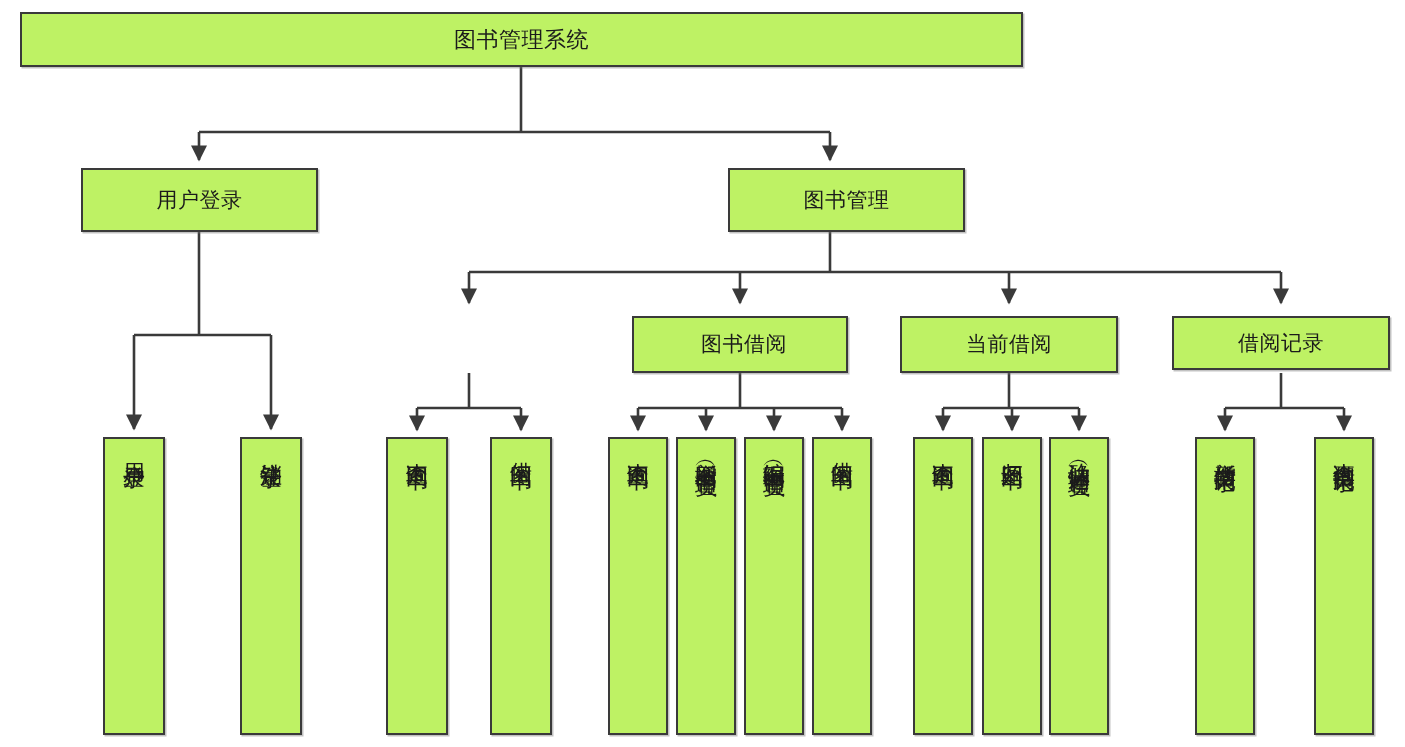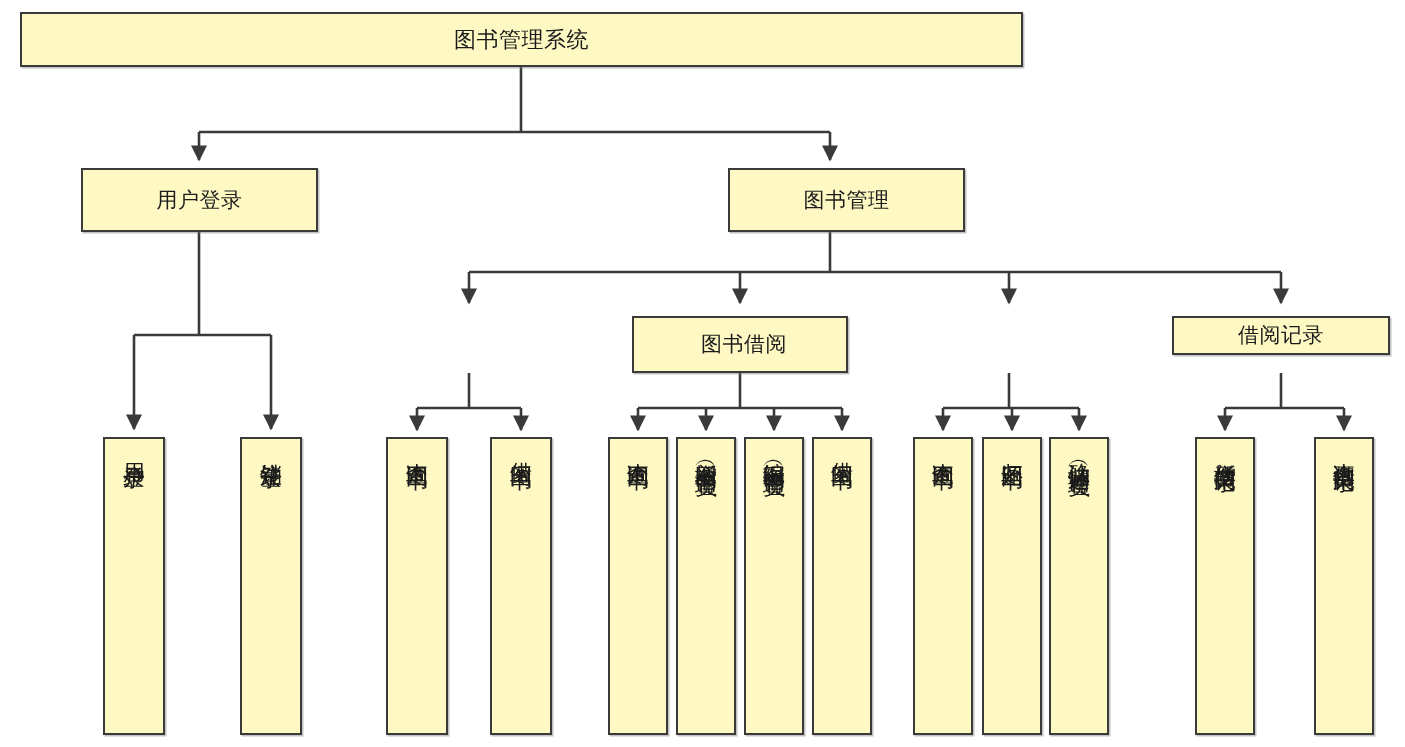--- a/index.html
+++ b/index.html
@@ -22,21 +22,21 @@
     left: 0;
     top: 0;
     width: 1405px;
     height: 747px;
     pointer-events: none;
   }
   .node {
     position: absolute;
     box-sizing: border-box;
     border: 2.2px solid #3a3a3a;
-    background: #fef9c3;
+    background: #bef264;
     display: flex;
     align-items: center;
     justify-content: center;
     box-shadow: 1.5px 1.5px 0 rgba(120,120,120,0.45);
   }
   .node-label {
     color: #1b1b1b;
     font-size: 21px;
     line-height: 1.18;
     letter-spacing: 0.5px;
@@ -130,21 +130,24 @@
   <div class="node" style="left:81px; top:168px; width:237px; height:64px;">
     <span class="node-label">用户登录</span>
   </div>
   <div class="node" style="left:711px; top:168px; width:237px; height:64px;margin-left:17px;">
     <span class="node-label">图书管理</span>
   </div>
 
   <div class="node" style="left:632px; top:316px; width:216px; height:57px;padding-left:8px;">
     <span class="node-label">图书借阅</span>
   </div>
-  <div class="node" style="left:1172px; top:316px; width:218px; height:39px;">
+  <div class="node" style="left:900px; top:316px; width:218px; height:57px;">
+    <span class="node-label">当前借阅</span>
+  </div>
+  <div class="node" style="left:1172px; top:316px; width:218px; height:54px;">
     <span class="node-label">借阅记录</span>
   </div>
 
   <div class="node vertical" style="left:103px; top:437px; width:62px; height:298px;">
     <span class="node-label">用户登录</span>
   </div>
   <div class="node vertical" style="left:240px; top:437px; width:62px; height:298px;">
     <span class="node-label">注销登录</span>
   </div>
 

